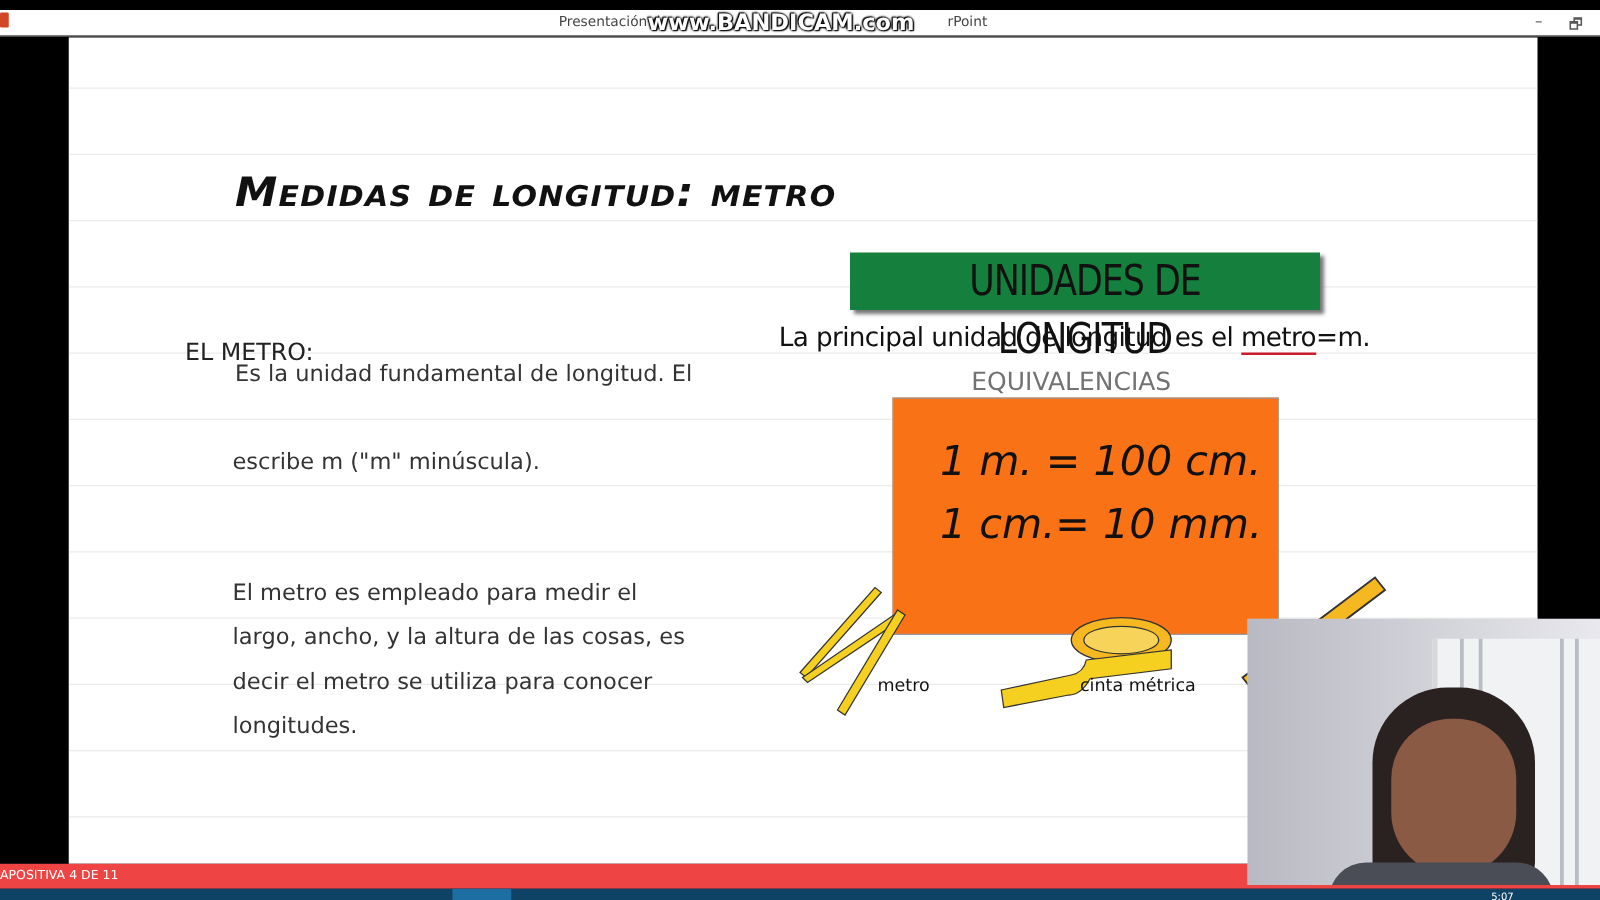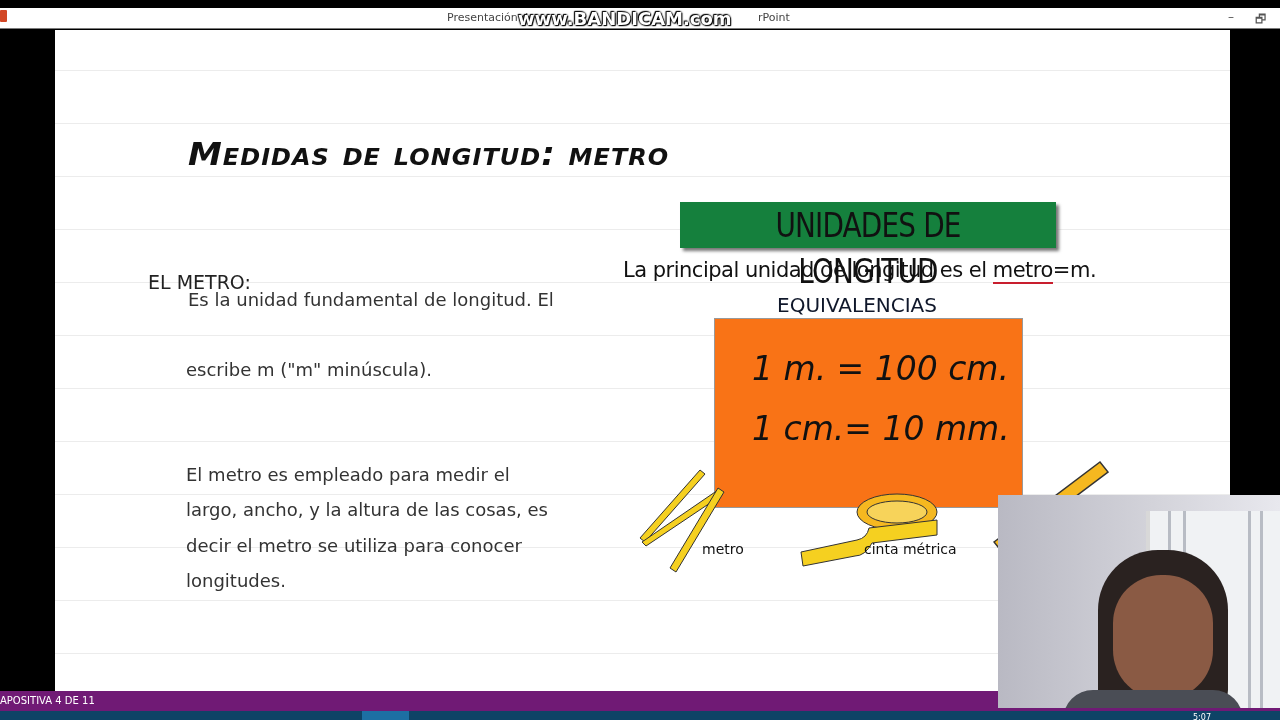--- a/index.html
+++ b/index.html
@@ -28,27 +28,27 @@
 
   .sec-head { position: absolute; font-size: 19px; color: #222; font-family: "DejaVu Sans", sans-serif; margin-top: 17px; }
   .body-line { position: absolute; left: 131px; font-size: 18px; color: #333; font-family: "DejaVu Sans", sans-serif; white-space: nowrap; }
 
   .green-box { position: absolute; left: 625px; top: 172px; width: 376px; height: 46px; background: #15803d;
     box-shadow: 3px 3px 3px #777; text-align: center; font-size: 34px; color: #111; line-height: 46px;
     font-family: "DejaVu Sans", sans-serif; transform-origin: left; letter-spacing: -1px; }
   .green-box span { display: inline-block; transform: scaleX(0.82); }
   .principal { position: absolute; left: 568px; top: 228px; font-size: 21px; color: #111; white-space: nowrap; font-family: "DejaVu Sans", sans-serif; letter-spacing: -0.5px; }
   .principal .metro-word { border-bottom: 2px solid #c81e2e; }
-  .equiv-title { position: absolute; left: 722px; top: 263px; font-size: 20px; color: #0f172a; font-family: "DejaVu Sans", sans-serif; }
+  .equiv-title { position: absolute; left: 722px; top: 263px; font-size: 20px; color: #737373; font-family: "DejaVu Sans", sans-serif; }
   .equiv-box { position: absolute; left: 659px; top: 288px; width: 309px; height: 190px; border: 1px solid #999; background: #f97316; }
   .eq-line { position: absolute; left: 37px; font-size: 33px; color: #111; font-style: italic; white-space: nowrap; font-family: "DejaVu Sans", sans-serif; }
 
   .img-caption { position: absolute; font-size: 14px; color: #111; font-family: "DejaVu Sans", sans-serif; white-space: nowrap; }
 
-  .statusbar { position: absolute; left: 0; top: 691px; width: 1280px; height: 20px; background: #701a75; }
+  .statusbar { position: absolute; left: 0; top: 691px; width: 1280px; height: 20px; background: #ef4444; }
   .status-text { position: absolute; left: 0; top: 4px; font-size: 10px; color: #fff; font-family: "DejaVu Sans", sans-serif; }
 
   .taskbar { position: absolute; left: 0; top: 711px; width: 1280px; height: 9px; background: #0e4366; text-align: right; }
   .task-active { position: absolute; left: 362px; top: 0; width: 47px; height: 9px; background: #1d6fa3; }
   .clock { position: absolute; left: 1193px; top: 3px; font-size: 8px; color: #fff; line-height: 8px; }
 
   .webcam { position: absolute; left: 998px; top: 495px; width: 282px; height: 213px; background: #c9c9cf; overflow: hidden; }
   .wall { position: absolute; left: 0; top: 0; width: 282px; height: 213px; background: linear-gradient(90deg,#b9b9c3 0%,#d3d3da 55%,#e8e8ee 100%); }
   .window-frame { position: absolute; left: 148px; top: 16px; width: 134px; height: 197px; background: #f0f2f4; border-left: 4px solid #d8d8d8; }
   .blind { position: absolute; top: 16px; width: 3px; height: 197px; background: #b8bcc4; }
@@ -96,21 +96,21 @@
   <div class="body-line" style="top:434px;">El metro es empleado para medir el</div>
   <div class="body-line" style="top:469px;">largo, ancho, y la altura de las cosas, es</div>
   <div class="body-line" style="top:505px;">decir el metro se utiliza para conocer</div>
   <div class="body-line" style="top:540px;">longitudes.</div>
 
   <div class="green-box"><span>UNIDADES DE LONGITUD</span></div>
   <div class="principal"><span>La  principal unidad de longitud es el </span><span class="metro-word">metro</span><span>=m.</span></div>
   <div class="equiv-title">EQUIVALENCIAS</div>
   <div class="equiv-box">
     <div class="eq-line" style="top:30px;">1 m. = 100 cm.</div>
-    <div class="eq-line" style="top:90px;">1 cm.= 10 mm.</div>
+    <div class="eq-line" style="top:80px;">1 cm.= 10 mm.</div>
   </div>
 
   <svg style="position:absolute; left:583px; top:438px;" width="90" height="105">
     <g fill="#f5d020" stroke="#333" stroke-width="1">
       <polygon points="2,70 62,2 67,6 7,74"></polygon>
       <polygon points="4,74 80,22 84,27 8,78"></polygon>
       <polygon points="80,20 86,24 38,104 32,100"></polygon>
     </g>
   </svg>
   <span class="img-caption" style="left:647px; top:511px;">metro</span>

